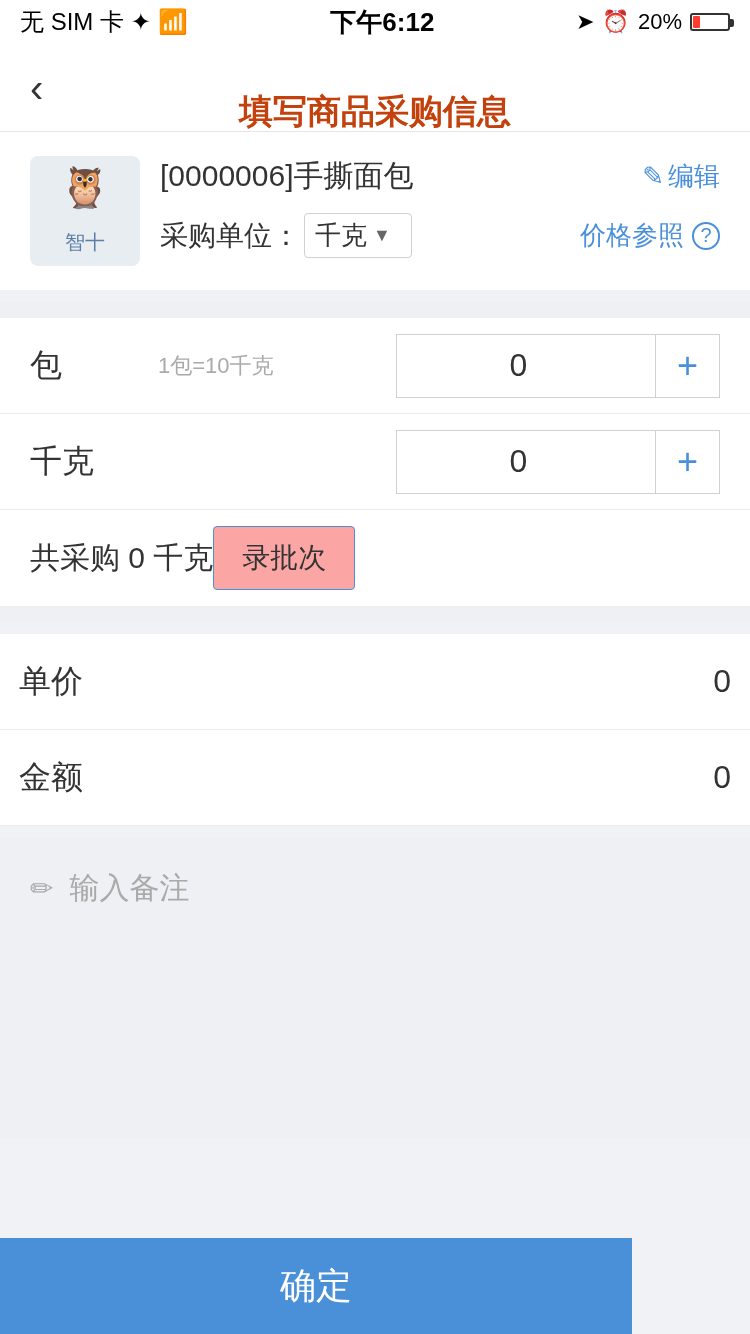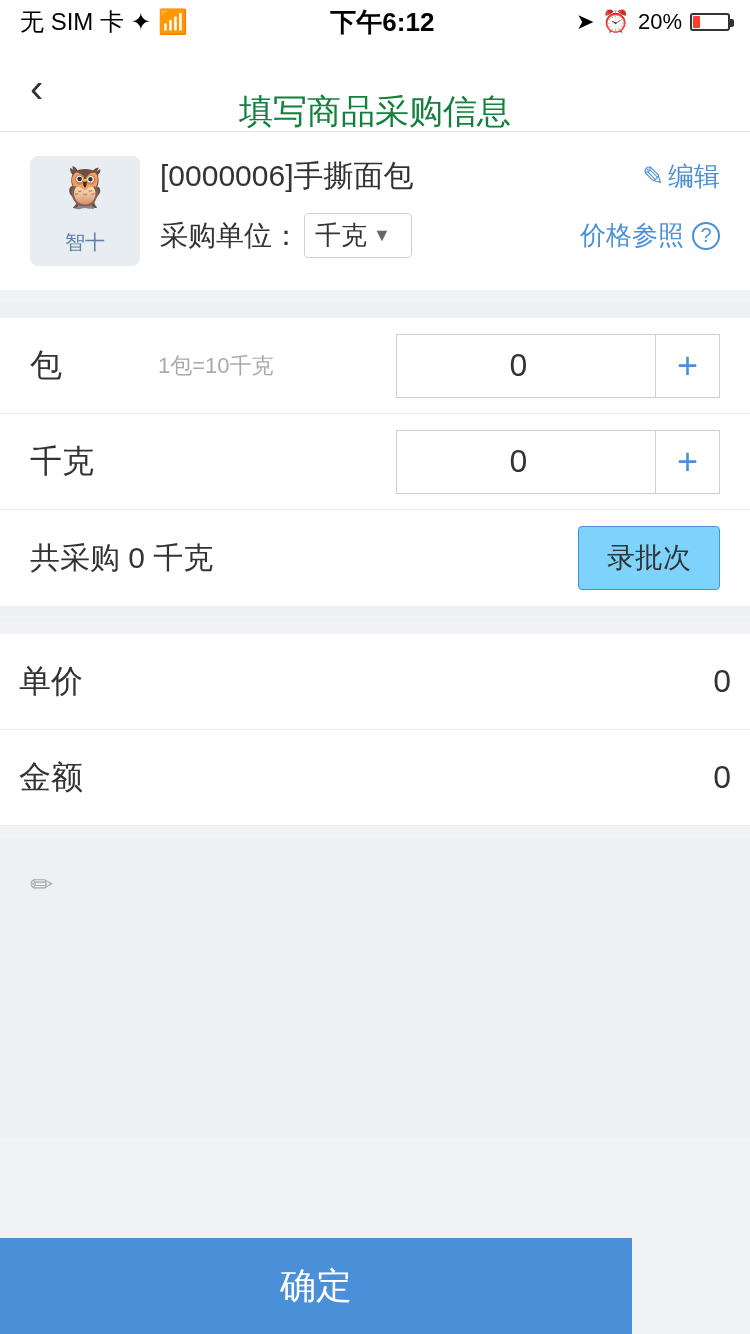--- a/index.html
+++ b/index.html
@@ -56,22 +56,22 @@
       font-size: 40px;
       color: #333;
       cursor: pointer;
       line-height: 1;
     }
     .nav-title {
       position: absolute;
       left: 50%;
       transform: translateX(-50%);
       font-size: 34px;
-      font-weight: 400;
-      color: #15803d;
+      font-weight: 700;
+      color: #c2410c;
       margin-top: 48px;
     }
 
     
     .product-card {
       background: #fff;
       padding: 24px 30px;
       display: flex;
       align-items: flex-start;
       gap: 20px;
@@ -207,35 +207,35 @@
       align-items: center;
       justify-content: center;
       cursor: pointer;
     }
 
     
     .summary-row {
       background: #fff;
       display: flex;
       align-items: center;
-      justify-content: space-between;
+      justify-content: flex-start;
       padding: 0 30px;
       height: 96px;
     }
     .summary-text {
       font-size: 30px;
       color: #333;
     }
     .batch-btn {
       border: 1px solid #4a90d9;
       border-radius: 4px;
       padding: 12px 28px;
       font-size: 28px;
       color: #333;
-      background: #7dd3fc;
+      background: #fca5a5;
       cursor: pointer;
     }
 
     
     .info-section { background: #fff; margin-top: 12px; }
     .info-row {
       display: flex;
       align-items: center;
       padding: 0 19px;
       height: 96px;
@@ -379,20 +379,21 @@
   </div>
   <div class="info-row">
     <span class="info-label">金额</span>
     <span class="info-value">0</span>
   </div>
 </div>
 
 <div class="remark-section">
   <div class="remark-input-area">
     <span class="pencil-icon">✏</span>
+    <span style="color:#aaa;">输入备注</span>
   </div>
 </div>
 
 <div class="bottom-spacer"></div>
 
 <div class="confirm-bar">
   <span class="confirm-label">确定</span>
 </div>
 
 </body></html>

